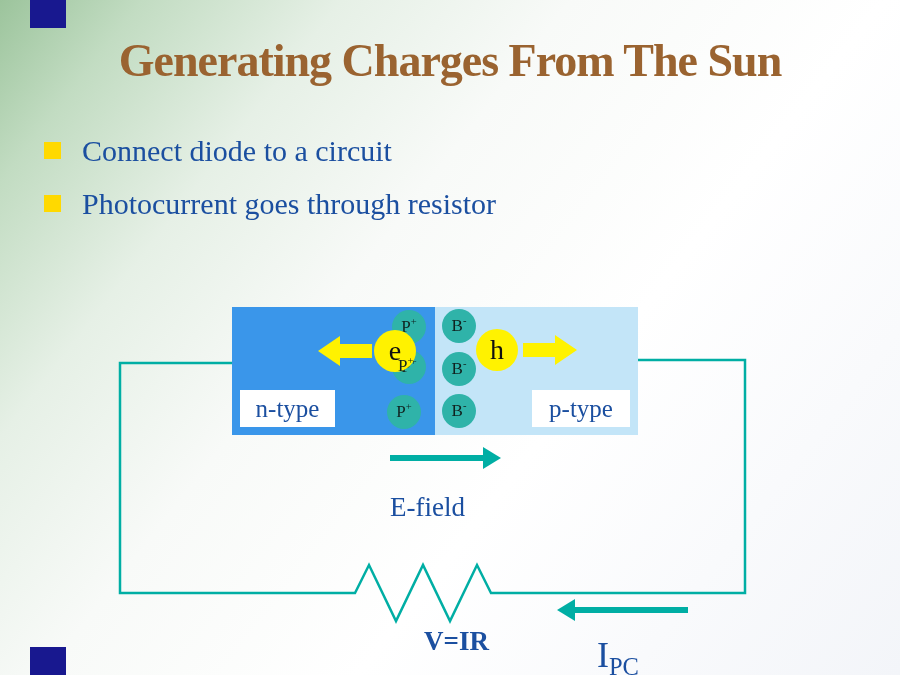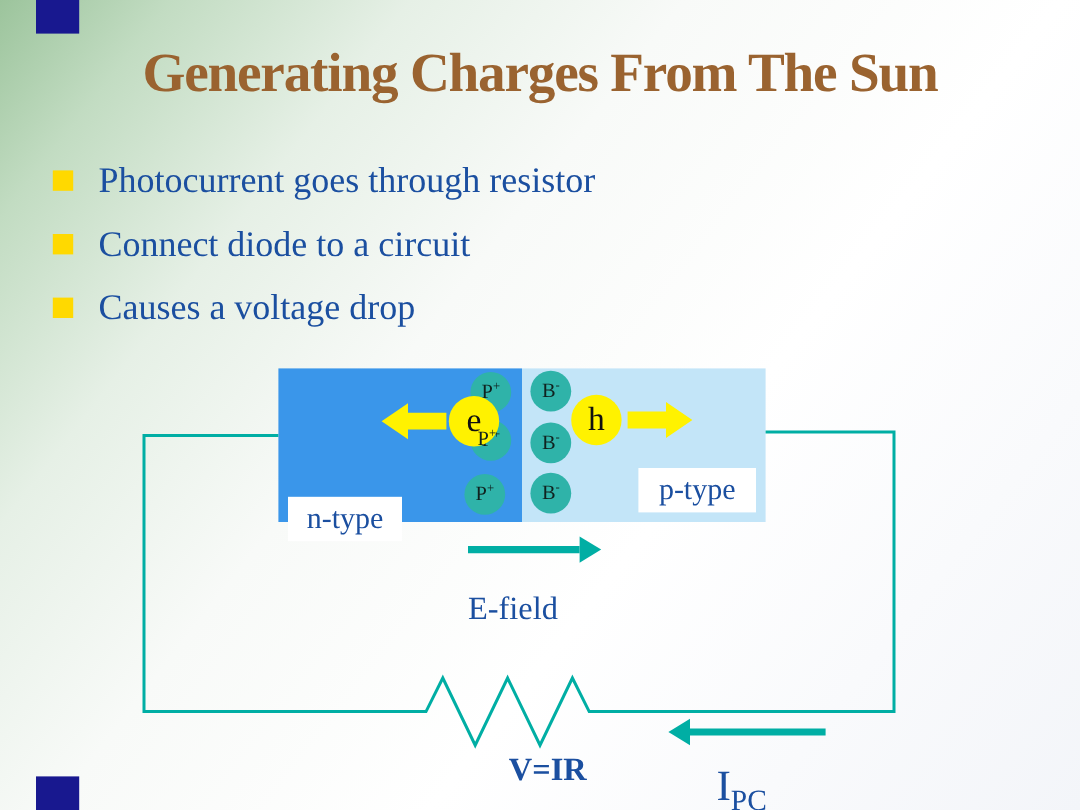--- a/index.html
+++ b/index.html
@@ -46,21 +46,21 @@
     position:absolute;top:307px;height:128px;width:203px;
   }
   .region.n{left:232px;background:#3a96ea;}
   .region.p{left:435px;background:#c3e5f8;}
   .region-label{
     position:absolute;top:390px;height:37px;
     background:#ffffff;
     display:flex;align-items:center;justify-content:center;
     font-size:25px;color:#1b4fa0;
   }
-  .region-label.n{left:240px;width:95px;margin-top:24px;}
+  .region-label.n{left:240px;width:95px;}
   .region-label.p{left:532px;width:98px;text-align:center;}
   
   .ion{
     position:absolute;width:34px;height:34px;border-radius:50%;
     background:#2fb3a9;
     display:flex;align-items:center;justify-content:center;
     font-size:17px;color:#10221f;
     z-index:2;
   }
   .ion.behind{z-index:1;}
@@ -97,29 +97,25 @@
 <div class="slide">
 
   <div class="corner-bar top"></div>
   <div class="corner-bar bottom"></div>
 
   <div class="title">Generating Charges From The Sun</div>
 
   <div class="bullets">
     <div class="bullet-row">
       <span class="bullet-square"></span>
-      <span class="bullet-text">Photocurrent goes through resistor</span>
-    </div>
-    <div class="bullet-row">
-      <span class="bullet-square"></span>
       <span class="bullet-text">Connect diode to a circuit</span>
     </div>
     <div class="bullet-row">
       <span class="bullet-square"></span>
-      <span class="bullet-text">Causes a voltage drop</span>
+      <span class="bullet-text">Photocurrent goes through resistor</span>
     </div>
   </div>
 
   <svg class="svg-layer" viewBox="0 0 900 675">
     <path d="M232 363 L120 363 L120 593 L355 593 L369 565 L396 621 L423 565 L450 621 L477 565 L491 593 L745 593 L745 360 L638 360" fill="none" stroke="#00aea4" stroke-width="2.5"></path>
 
     <line x1="390" y1="458" x2="483" y2="458" stroke="#00aea4" stroke-width="6"></line>
     <polygon points="483,447 501,458 483,469" fill="#00aea4"></polygon>
 
     <line x1="688" y1="610" x2="575" y2="610" stroke="#00aea4" stroke-width="6"></line>

